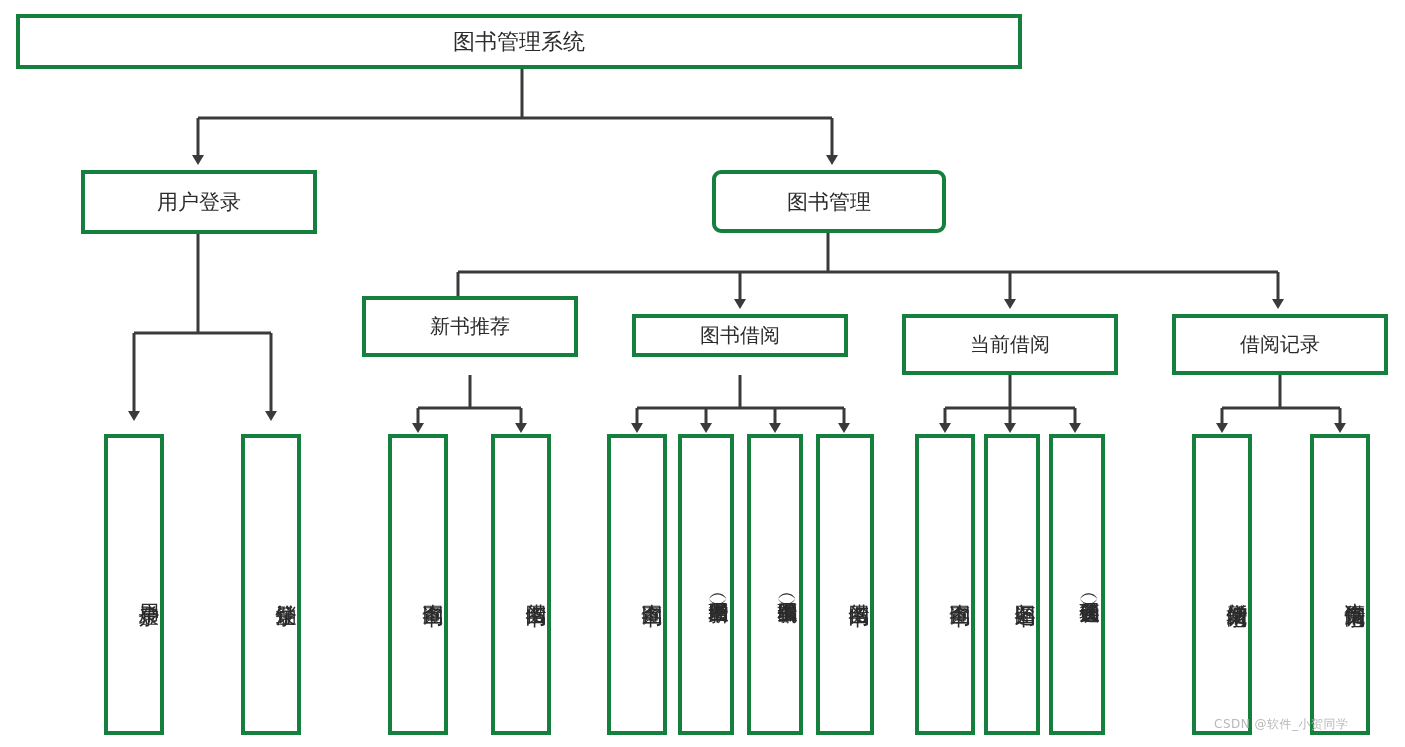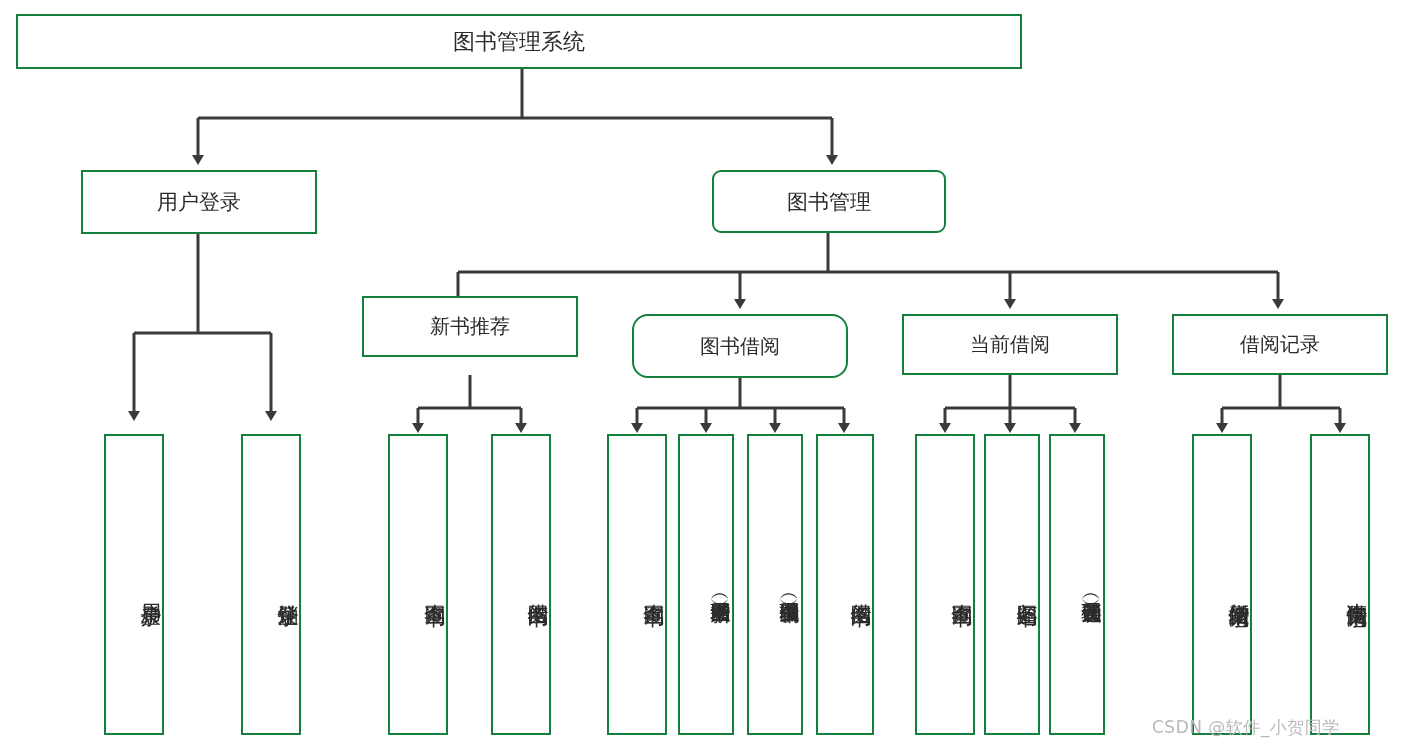--- a/index.html
+++ b/index.html
@@ -21,21 +21,21 @@
     position: absolute;
     left: 0;
     top: 0;
     width: 1405px;
     height: 747px;
     pointer-events: none;
   }
   .node {
     position: absolute;
     box-sizing: border-box;
-    border: 2px solid #15803d;
+    border: 4px solid #15803d;
     background: #ffffff;
     display: flex;
     align-items: center;
     justify-content: center;
     color: #2b2b2b;
   }
   .node.root {
     font-size: 22px;
   }
   .node.lvl2 {
@@ -54,23 +54,23 @@
     justify-content: center;
     padding-top: 8px;
   }
   .node.leaf.tall-text {
     font-size: 20px;
     letter-spacing: 0px;
     padding-top: 4px;
   }
   .watermark {
     position: absolute;
-    left: 1152px;
+    left: 1214px;
     top: 716px;
-    font-size: 17px;
+    font-size: 12px;
     color: #b9b9b9;
     white-space: nowrap;
     letter-spacing: 0.5px;
   }
 </style>
 </head>
 <body>
 
 <div id="canvas">
 
@@ -123,21 +123,21 @@
       <path d="M1340,408 L1340,424" marker-end="url(#arrow)"></path>
     </g>
   </svg>
 
   <div class="node root" style="left:16px; top:14px; width:1006px; height:55px;">图书管理系统</div>
 
   <div class="node lvl2" style="left:81px; top:170px; width:236px; height:64px;">用户登录</div>
   <div class="node lvl2" style="left:712px; top:170px; width:234px; height:63px;border-radius:9px;">图书管理</div>
 
   <div class="node lvl3" style="left:362px; top:296px; width:216px; height:61px;">新书推荐</div>
-  <div class="node lvl3" style="left:632px; top:314px; width:216px; height:64px;border-radius:16px;">图书借阅</div>
+  <div class="node lvl3" style="left:632px; top:314px; width:216px; height:43px;">图书借阅</div>
   <div class="node lvl3" style="left:902px; top:314px; width:216px; height:61px;">当前借阅</div>
   <div class="node lvl3" style="left:1172px; top:314px; width:216px; height:61px;">借阅记录</div>
 
   <div class="node leaf" style="left:104px; top:434px; width:60px; height:301px;">用户登录</div>
   <div class="node leaf" style="left:241px; top:434px; width:60px; height:301px;">注销登录</div>
 
   <div class="node leaf" style="left:388px; top:434px; width:60px; height:301px;">查询图书</div>
   <div class="node leaf" style="left:491px; top:434px; width:60px; height:301px;">借阅图书</div>
 
   <div class="node leaf" style="left:607px; top:434px; width:60px; height:301px;">查询图书</div>

